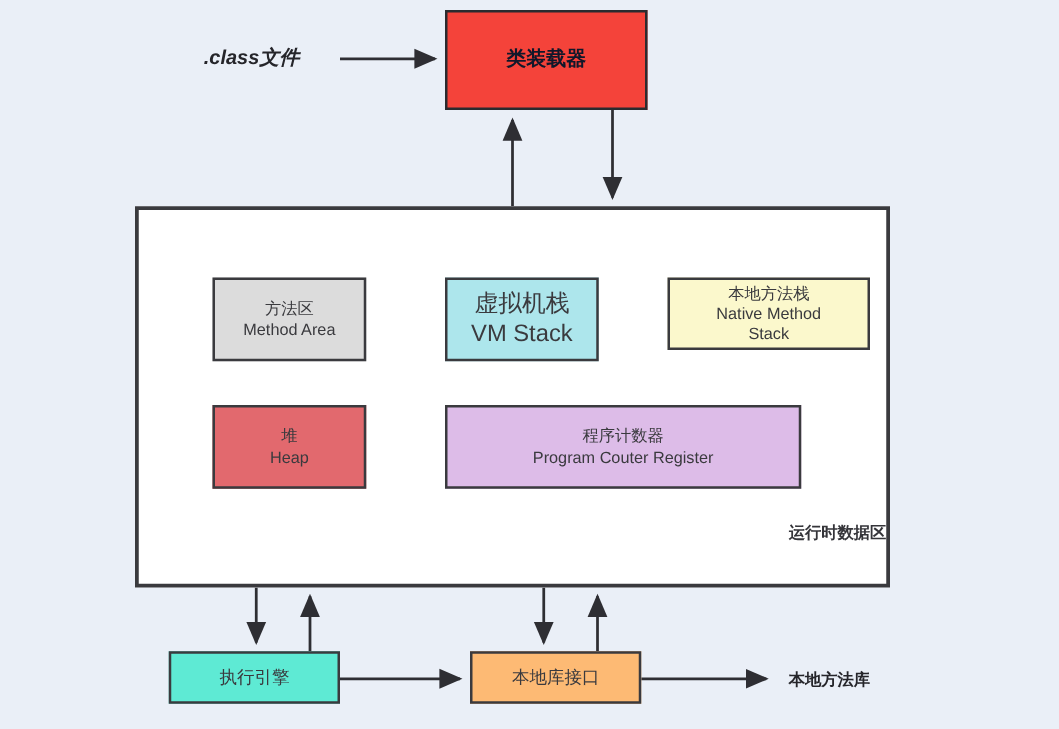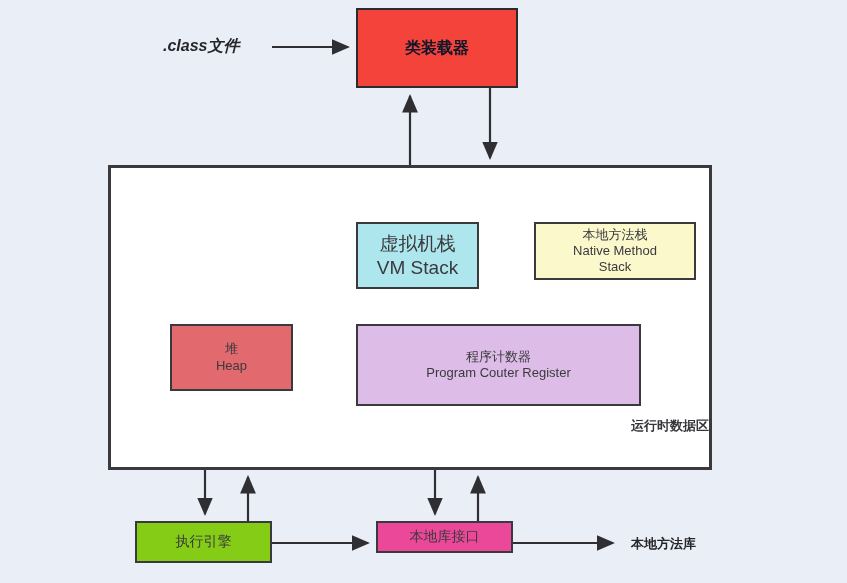--- a/index.html
+++ b/index.html
@@ -99,31 +99,31 @@
   }
   #native-method-stack {
     left: 534px; top: 222px; width: 162px; height: 58px;
     background: #fbf8cc; font-size: 13px;
   }
   #heap {
     left: 170px; top: 324px; width: 123px; height: 67px;
     background: #e2696e; font-size: 13px;
   }
   #pc-register {
-    left: 356px; top: 324px; width: 285px; height: 82px;
+    left: 356px; top: 324px; width: 285px; height: 67px;
     background: #ddbce8; font-size: 13px;
   }
   
   #execution-engine {
     left: 135px; top: 521px; width: 137px; height: 42px;
-    background: #84cc16; font-size: 14px;
+    background: #5eead4; font-size: 14px;
   }
   #native-interface {
-    left: 376px; top: 521px; width: 137px; height: 32px;
-    background: #ec4899; font-size: 14px;
+    left: 376px; top: 521px; width: 137px; height: 42px;
+    background: #fdba74; font-size: 14px;
   }
   #native-method-library-label {
     position: absolute;
     left: 631px;
     top: 535px;
     font-size: 13px;
     font-weight: bold;
     color: #25252a;
     white-space: nowrap;
   }
@@ -189,20 +189,24 @@
   <div id="class-file-label">.class文件</div>
 
   <div class="node" id="class-loader">
     <span class="ln">类装载器</span>
   </div>
 
   <div id="memory-area">
     <div id="runtime-data-title">运行时数据区</div>
   </div>
 
+  <div class="node" id="method-area">
+    <span class="ln">方法区</span>
+    <span class="ln">Method Area</span>
+  </div>
 
   <div class="node" id="vm-stack">
     <span class="ln">虚拟机栈</span>
     <span class="ln">VM Stack</span>
   </div>
 
   <div class="node" id="native-method-stack">
     <span class="ln">本地方法栈</span>
     <span class="ln">Native Method</span>
     <span class="ln">Stack</span>

